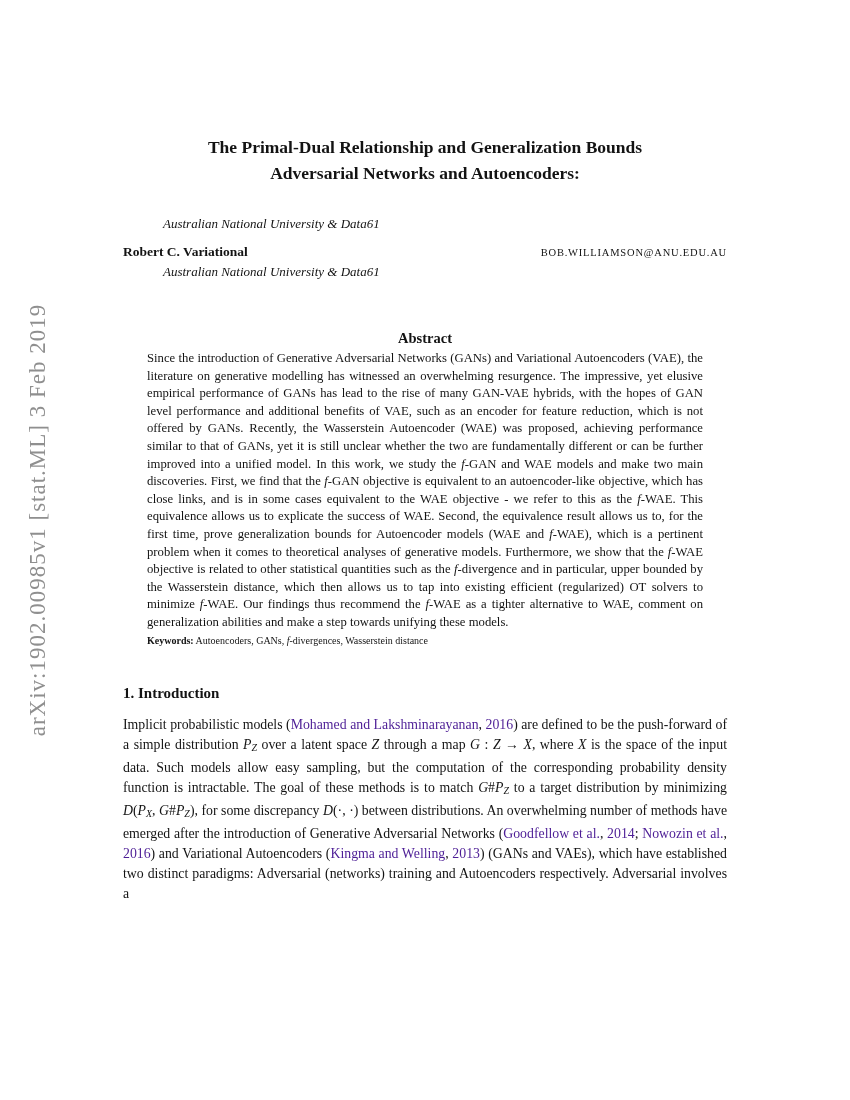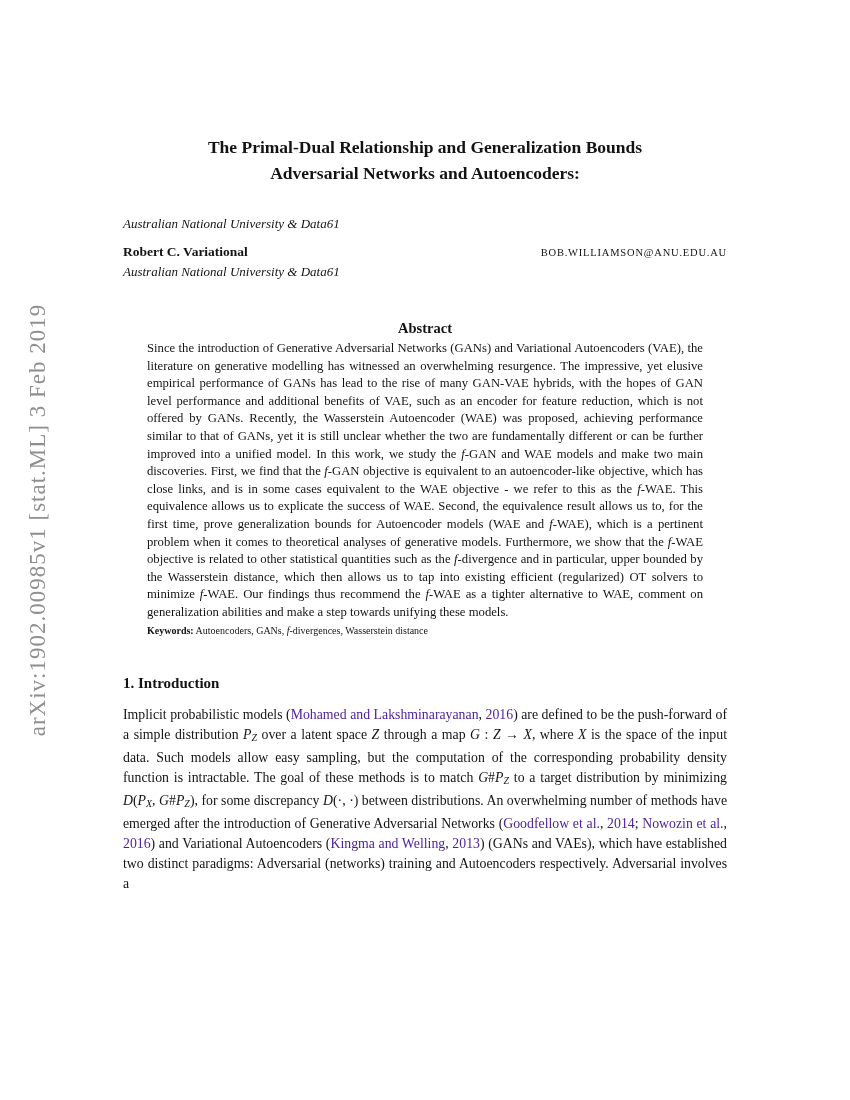--- a/index.html
+++ b/index.html
@@ -32,26 +32,26 @@
   }
   .authors { margin-top: 30px; }
   .author { margin-bottom: 12px; }
   .author-row {
     display: flex;
     justify-content: space-between;
     align-items: baseline;
   }
   .author-name { font-weight: bold; font-size: 13.5px; }
   .author-email { font-size: 10.5px; letter-spacing: 0.8px; }
-  .author-affil { font-style: italic; font-size: 13px; margin-top: 4px; }
+  .author-affil { font-style: italic; font-size: 13px; margin-top: 4px; margin-left: 40px; }
   .abstract-heading {
     text-align: center;
     font-weight: bold;
     font-size: 14.5px;
-    margin-top: 40px;
+    margin-top: 50px;
   }
   .abstract-body {
     width: 556px;
     margin: 3px auto 0 auto;
     text-align: justify;
     font-size: 12.7px;
     line-height: 17.6px;
   }
   .keywords {
     width: 556px;

